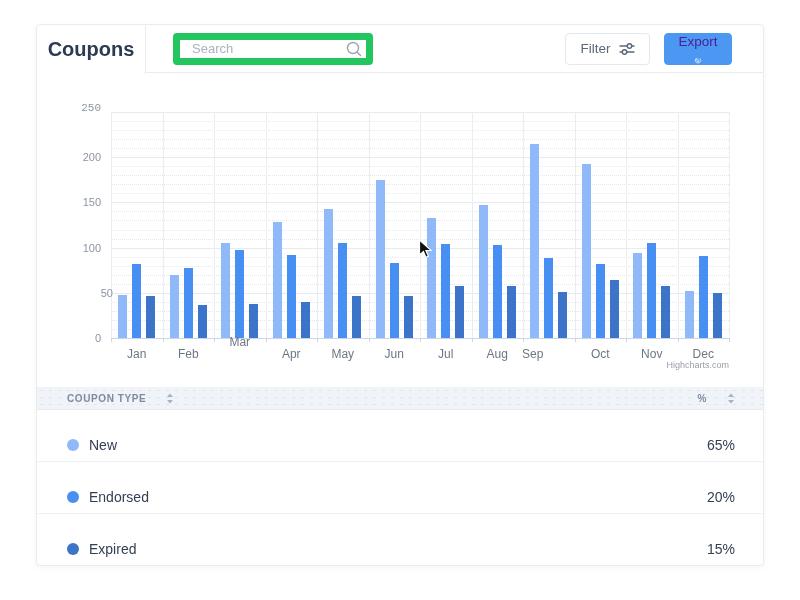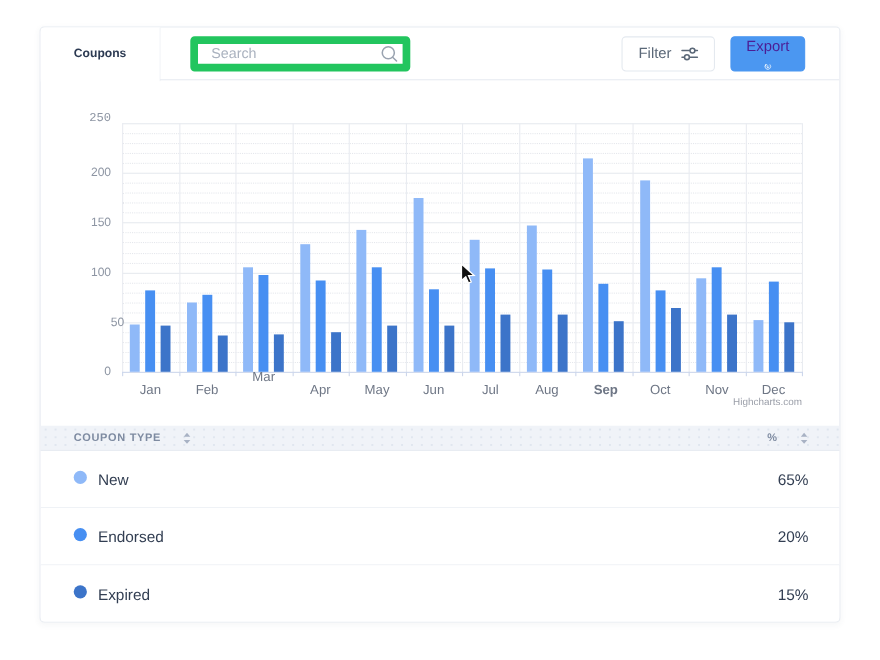--- a/index.html
+++ b/index.html
@@ -26,21 +26,21 @@
   .topbar {
     height: 48px; flex: 0 0 48px;
     display: flex; align-items: center;
     border-bottom: 1px solid #e8ecf2;
   }
   .tab {
     width: 109px; height: 49px; margin-bottom: -1px;
     display: flex; align-items: center; justify-content: center;
     border-right: 1px solid #e8ecf2;
     background: #fff; border-radius: 4px 0 0 0;
-    font-size: 11px; font-weight: 700; color: #2c3a52;
+    font-size: 20px; font-weight: 700; color: #2c3a52;
     cursor: pointer;
   }
   .search-box {
     position: relative; margin-left: 27px;
     width: 200px; height: 32px;
   }
   .search-box input {
     width: 100%; height: 100%;
     border: 7px solid #22c55e; border-radius: 4px;
     padding: 0 34px 0 12px;
@@ -96,21 +96,21 @@
     border-bottom: 1px solid #e8ecf2;
     padding: 0 28px 0 30px;
   }
   .th {
     display: inline-flex; align-items: center; gap: 20px;
     font-size: 10px; font-weight: 700; letter-spacing: .6px;
     color: #7e8ba1; text-transform: uppercase; cursor: pointer;
   }
   .trow {
     flex: 1;
-    display: flex; align-items: flex-start;
+    display: flex; align-items: center;
     padding: 18px 28px 0 30px;
     border-bottom: 1px solid #eef1f5;
     background: #fff; font-size: 14px;
   }
   .trow:last-child { border-bottom: none; border-radius: 0 0 4px 4px; }
   .dot { width: 12px; height: 12px; border-radius: 50%; margin-right: 10px; flex: 0 0 12px; }
   .rlabel { color: #323e52; }
   .rvalue { margin-left: auto; color: #323e52; }
   
   .cursor { position: absolute; left: 418px; top: 239px; pointer-events: none; }
@@ -239,21 +239,21 @@
       <div class="bar" style="left: 404.25px; top: 170.984px; height: 94.016px; background: rgb(71, 143, 242);"></div>
       <div class="bar" style="left: 418.25px; top: 212.568px; height: 52.432px; background: rgb(60, 116, 201);"></div>
       <div class="xlab" style="left: 383px; width: 51.5px; top: 274px;">Jul</div>
       <div class="bar" style="left: 441.75px; top: 132.112px; height: 132.888px; background: rgb(143, 185, 248);"></div>
       <div class="bar" style="left: 455.75px; top: 171.888px; height: 93.112px; background: rgb(71, 143, 242);"></div>
       <div class="bar" style="left: 469.75px; top: 212.568px; height: 52.432px; background: rgb(60, 116, 201);"></div>
       <div class="xlab" style="left: 434.5px; width: 51.5px; top: 274px;">Aug</div>
       <div class="bar" style="left: 493.25px; top: 70.64px; height: 194.36px; background: rgb(143, 185, 248);"></div>
       <div class="bar" style="left: 507.25px; top: 184.544px; height: 80.456px; background: rgb(71, 143, 242);"></div>
       <div class="bar" style="left: 521.25px; top: 218.896px; height: 46.104px; background: rgb(60, 116, 201);"></div>
-      <div class="xlab" style="left: 488px; width: 51.5px; top: 274px; font-weight: bold;">Sep</div>
+      <div class="xlab" style="left: 470px; width: 51.5px; top: 274px;">Sep</div>
       <div class="bar" style="left: 544.75px; top: 90.528px; height: 174.472px; background: rgb(143, 185, 248);"></div>
       <div class="bar" style="left: 558.75px; top: 190.872px; height: 74.128px; background: rgb(71, 143, 242);"></div>
       <div class="bar" style="left: 572.75px; top: 207.144px; height: 57.856px; background: rgb(60, 116, 201);"></div>
       <div class="xlab" style="left: 537.5px; width: 51.5px; top: 274px;">Oct</div>
       <div class="bar" style="left: 596.25px; top: 180.024px; height: 84.976px; background: rgb(143, 185, 248);"></div>
       <div class="bar" style="left: 610.25px; top: 170.08px; height: 94.92px; background: rgb(71, 143, 242);"></div>
       <div class="bar" style="left: 624.25px; top: 213.472px; height: 51.528px; background: rgb(60, 116, 201);"></div>
       <div class="xlab" style="left: 589px; width: 51.5px; top: 274px;">Nov</div>
       <div class="bar" style="left: 647.75px; top: 217.992px; height: 47.008px; background: rgb(143, 185, 248);"></div>
       <div class="bar" style="left: 661.75px; top: 182.736px; height: 82.264px; background: rgb(71, 143, 242);"></div>

